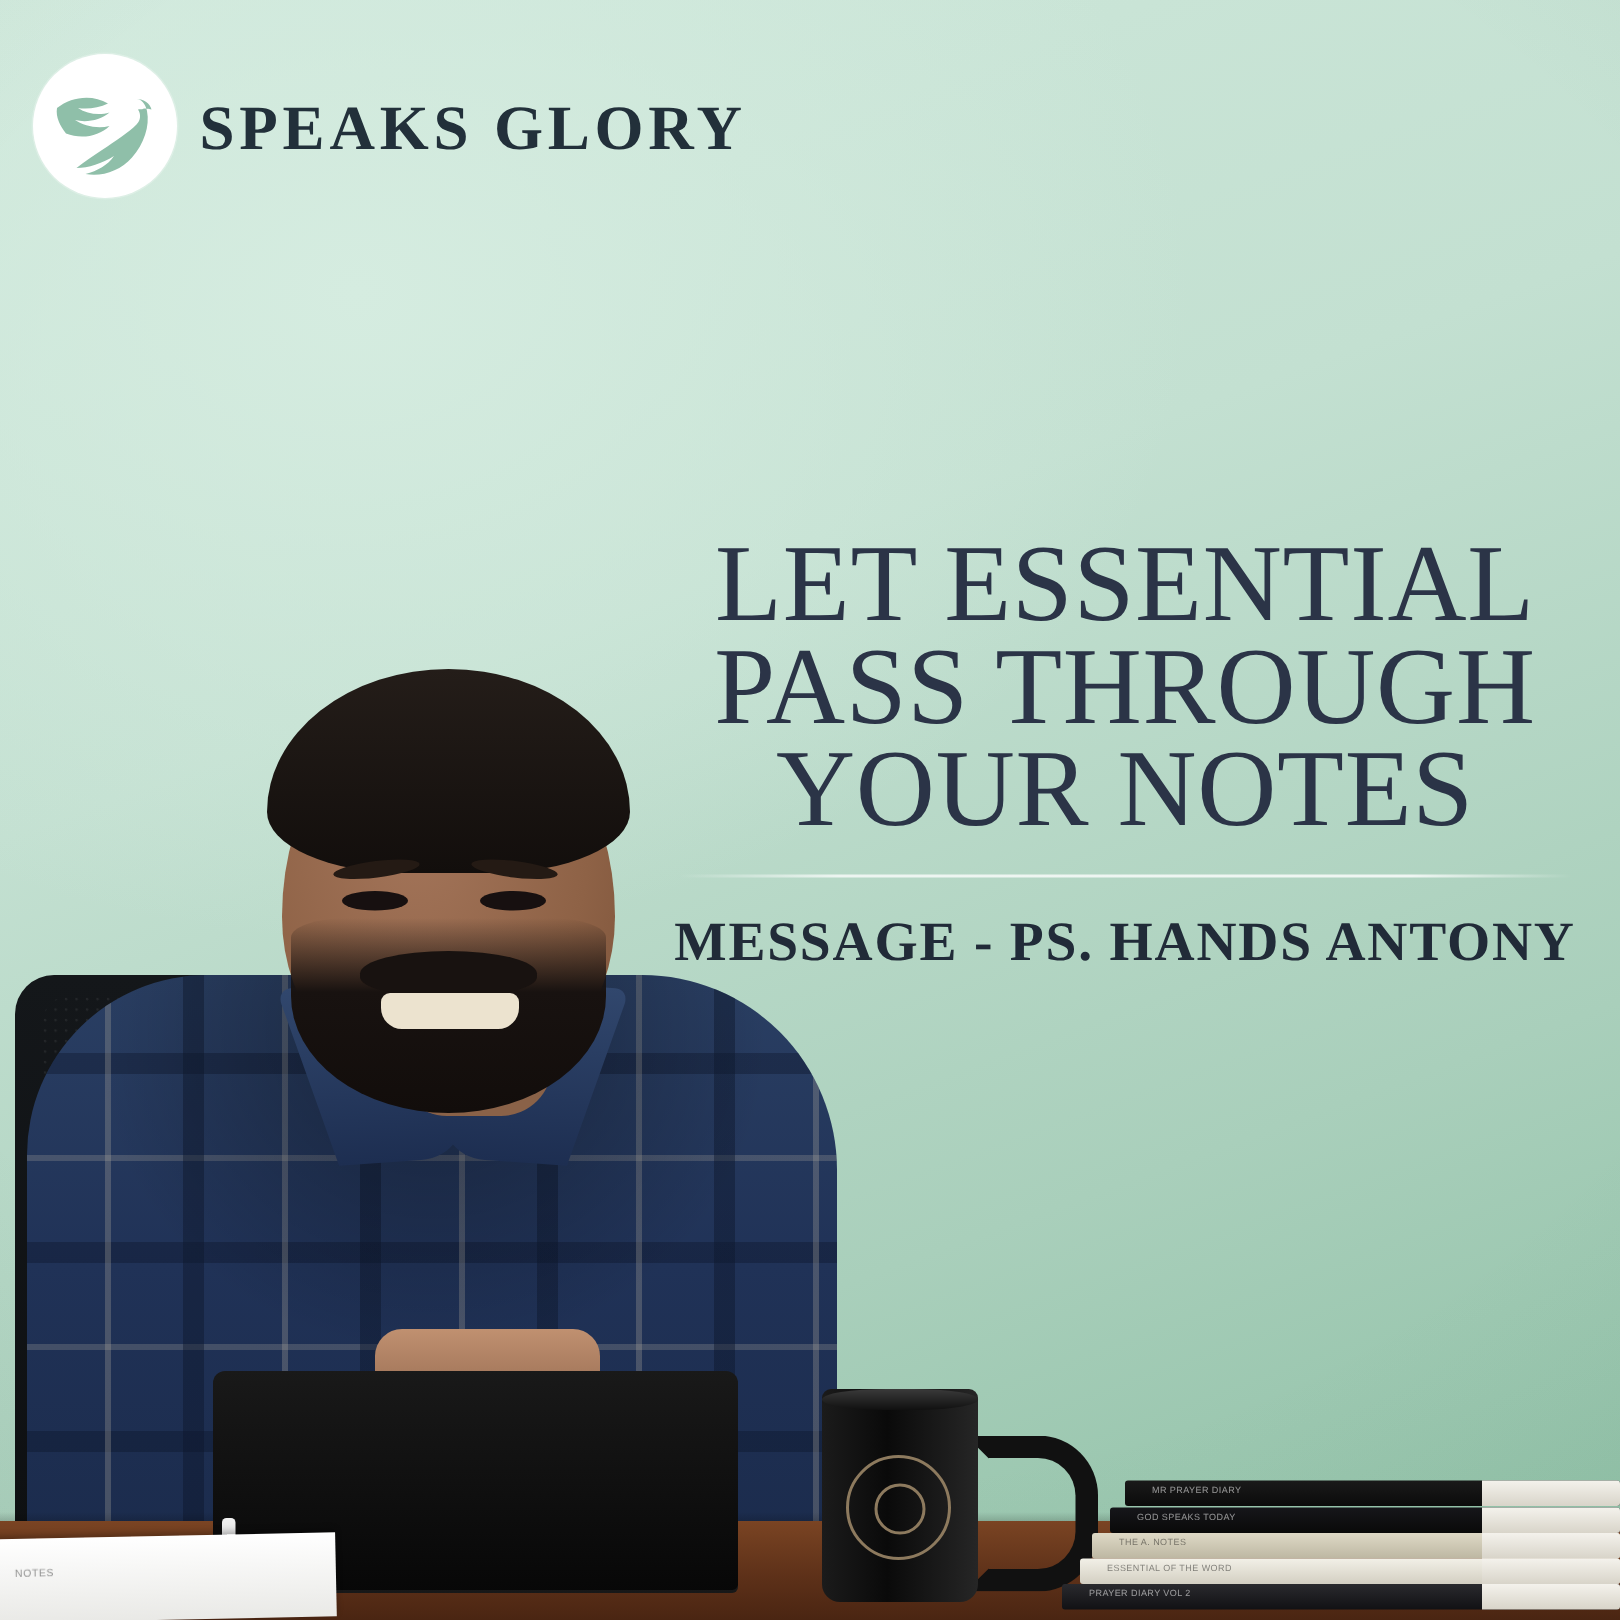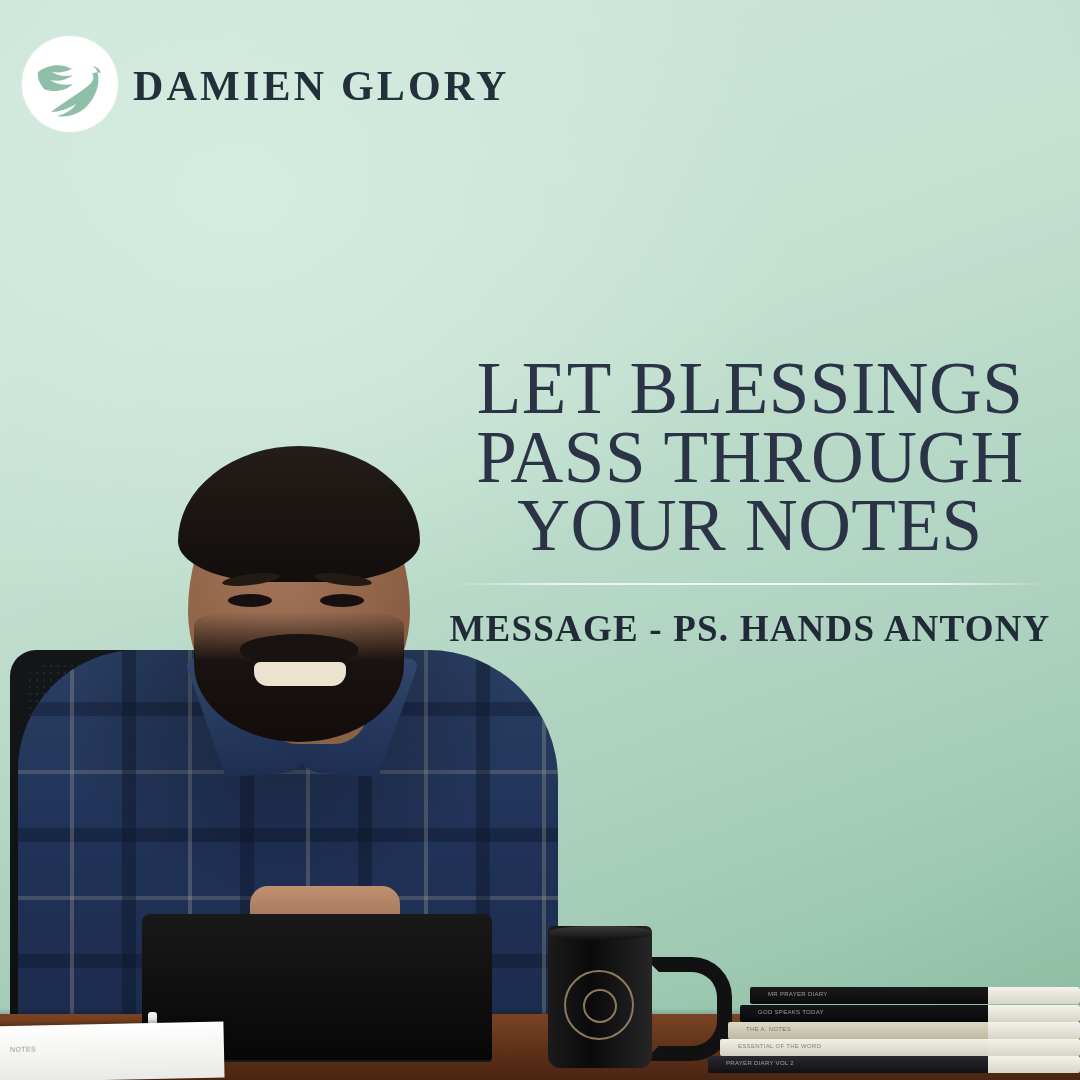--- a/index.html
+++ b/index.html
@@ -449,26 +449,26 @@
         <g fill="#8fbfa9">
           <path d="M10 30 C20 22 34 21 44 27 C38 30 30 31 24 30 C30 34 38 35 45 33 C39 38 30 40 22 38 C28 42 37 44 45 42
                    C38 49 26 51 16 47 C12 42 9 36 10 30 Z"></path>
           <path d="M63 24 C68 24 72 27 73 31 C70 30 67 30 64 31 C66 34 66 38 63 41 C58 46 49 52 40 58
                    C34 62 28 66 23 70 C31 70 40 67 48 62 C44 68 37 72 29 74 C40 76 52 72 60 63
                    C68 54 72 42 70 32 C69 27 66 24 63 24 Z"></path>
         </g>
         <circle cx="66" cy="29" r="1.9" fill="#ffffff"></circle>
       </svg>
     </div>
-    <div class="brand-title">DAMIEN GLORY</div>
+    <div class="brand-title">SPEAKS GLORY</div>
   </div>
 
   <div class="message-block">
     <h1 class="headline">
-      <span class="ln">LET BLESSINGS</span>
+      <span class="ln">LET ESSENTIAL</span>
       <span class="ln">PASS THROUGH</span>
       <span class="ln">YOUR NOTES</span>
     </h1>
     <div class="divider"></div>
     <div class="speaker">MESSAGE  - PS. HANDS ANTONY</div>
   </div>
 
 </div>
 
 </body></html>

